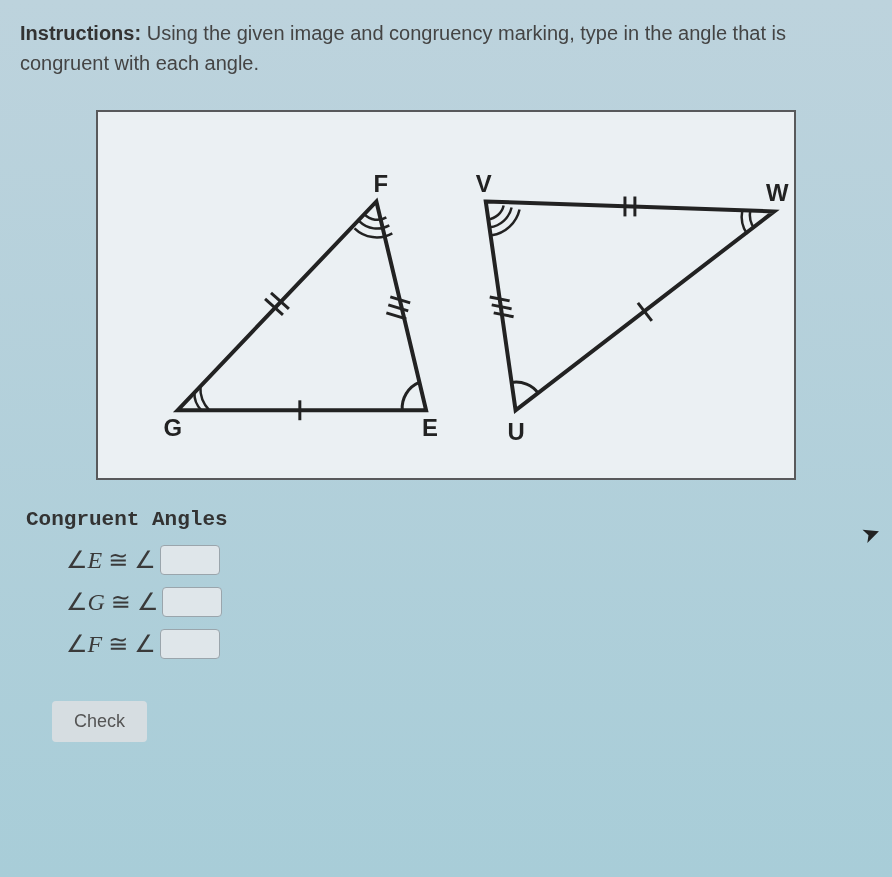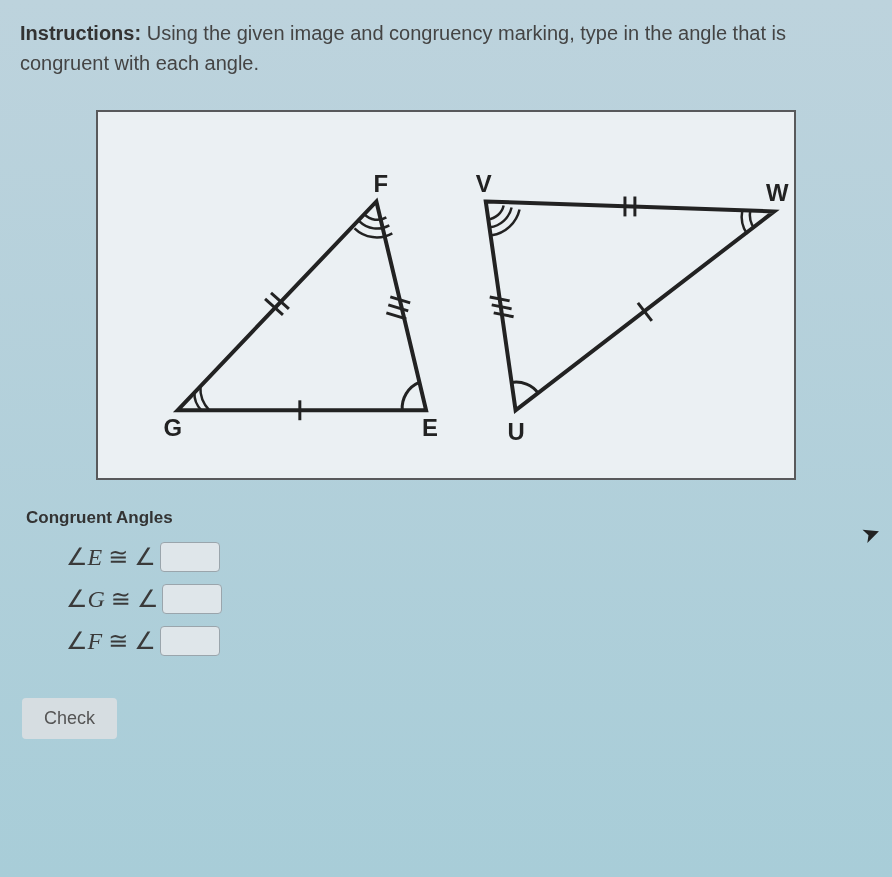--- a/index.html
+++ b/index.html
@@ -26,24 +26,25 @@
   }
   .figure {
     width: 700px;
     height: 370px;
     background: #ebf0f3;
     border: 2px solid #58595b;
     position: relative;
   }
   .figure svg { position: absolute; inset: 0; }
   .section-title {
-    font-size: 17px;
+    font-size: 21px;
     font-weight: bold;
     color: #333;
     margin: 0 0 14px 6px;
+    font-family: Liberation Mono, monospace;
   }
   .answers { margin-left: 46px; }
   .row {
     display: flex;
     align-items: center;
     margin-bottom: 12px;
     font-family: "Times New Roman", serif;
     font-size: 24px;
     font-style: italic;
     color: #3a3a3a;
@@ -55,21 +56,21 @@
     background: #dfe6ea;
     border: 1px solid #9aa5ac;
     border-radius: 4px;
     margin-left: 4px;
     font-size: 18px;
     padding: 2px 6px;
     outline: none;
   }
   .check-btn {
     margin-top: 30px;
-    margin-left: 2px;
+    margin-left: 32px;
     padding: 10px 22px;
     font-size: 18px;
     color: #555;
     background: #d6dde1;
     border: none;
     border-radius: 4px;
     cursor: pointer;
   }
   .cursor-arrow {
     position: absolute;

